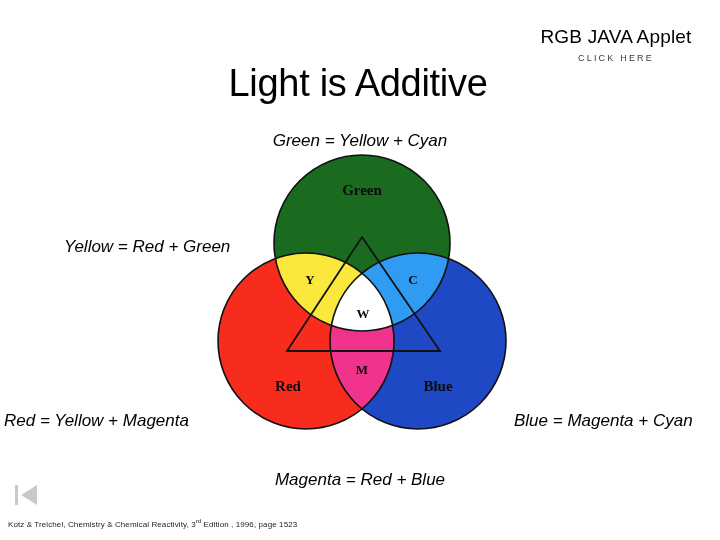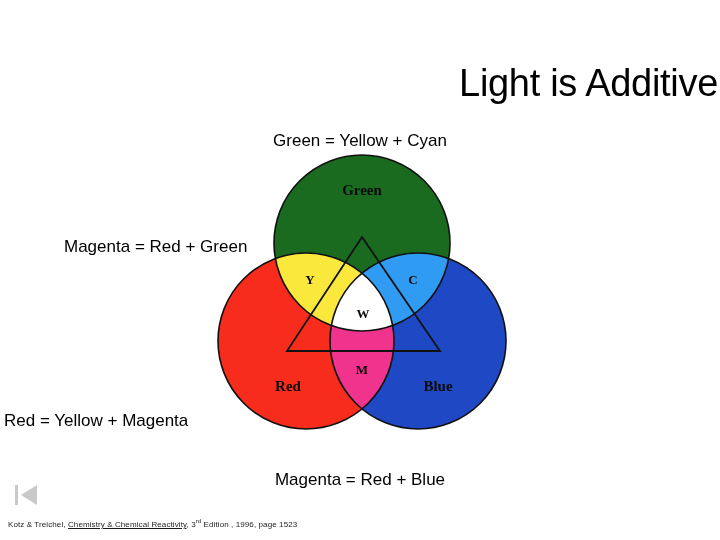--- a/index.html
+++ b/index.html
@@ -43,35 +43,36 @@
     color: #3a3a3a;
     white-space: nowrap;
   }
 
   
   .slide-title {
     position: absolute;
     left: 0px;
     top: 62px;
     width: 720px;
-    text-align: right;
+    text-align: center;
     font-size: 38px;
     font-weight: normal;
     color: #000;
     letter-spacing: -0.3px;
   }
   
   .slide-title > span { position: relative; left: -2px; }
 
   
   .eq {
     position: absolute;
     font-size: 17px;
     color: #000;
     white-space: nowrap;
+    font-style: italic;
   }
   .eq-top    { left: 0;   top: 131px; width: 720px; text-align: center; }
   .eq-bottom { left: 0;   top: 470px; width: 720px; text-align: center; }
   .eq-left-1 { left: 64px;  top: 237px; }
   .eq-right-1{ left: 479px; top: 237px; }
   .eq-left-2 { left: 4px;   top: 411px; text-align: center; }
   .eq-right-2{ left: 514px; top: 411px; }
 
   
   #venn {
@@ -108,36 +109,41 @@
   
   .citation {
     position: absolute;
     left: 8px;
     top: 518px;
     font-size: 8px;
     color: #1c1c1c;
     white-space: nowrap;
     letter-spacing: 0.1px;
   }
-  .citation .u { text-decoration: underline; }
+  .citation .u { }
   .citation sup { font-size: 6px; vertical-align: super; }
 </style>
 </head>
 <body>
 
 <div id="slide">
 
+  <div class="applet-link">
+    <div class="applet-title">RGB  JAVA Applet</div>
+    <div class="applet-sub">CLICK HERE</div>
+  </div>
 
   <div class="slide-title">
     <span>Light is Additive</span>
   </div>
 
   <div class="eq eq-top">Green  =  Yellow + Cyan</div>
-  <div class="eq eq-left-1">Magenta  =  Red + Green</div>
+  <div class="eq eq-left-1">Yellow  =  Red + Green</div>
   <div class="eq eq-left-2">Red  =  Yellow + Magenta</div>
+  <div class="eq eq-right-2">Blue  =  Magenta + Cyan</div>
   <div class="eq eq-bottom">Magenta  =  Red + Blue</div>
 
   <div id="venn">
     <svg width="328" height="300" viewBox="0 0 328 300" xmlns="http://www.w3.org/2000/svg">
       <defs>
 
         <clipPath id="clipG">
             <circle cx="166" cy="100" r="88"></circle>
           </clipPath>
         <clipPath id="clipR">

